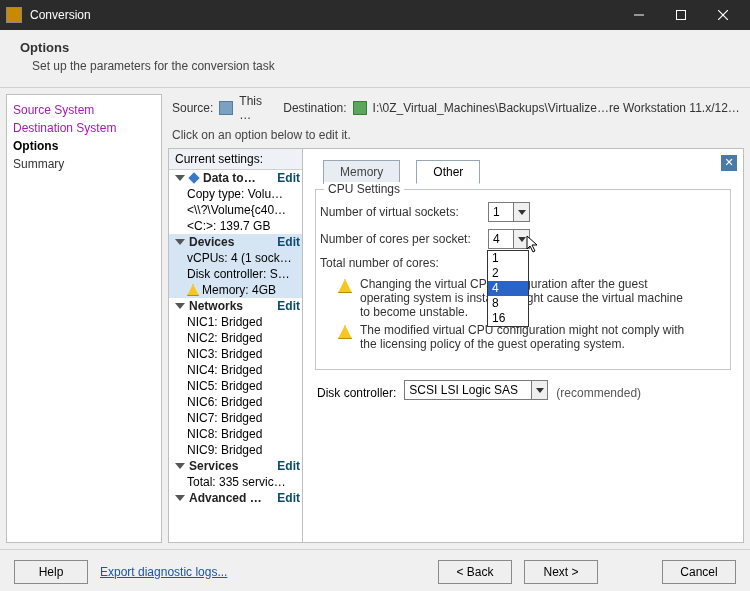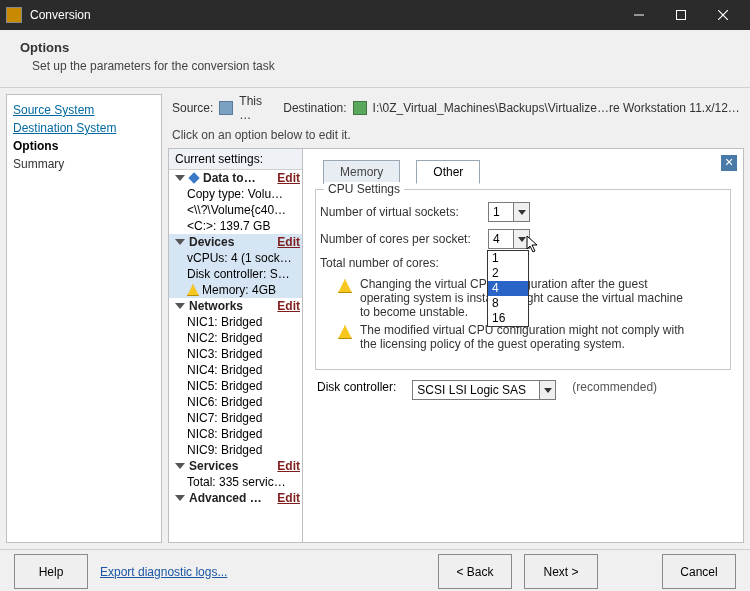--- a/index.html
+++ b/index.html
@@ -14,21 +14,21 @@
 
   
   .header { padding: 10px 20px 14px 20px; color: #333; border-bottom: 1px solid #d0d0d0; }
   .header .h-title { font-weight: bold; font-size: 13px; color: #333; margin-bottom: 4px; }
   .header .h-sub { font-size: 12px; color: #444; padding-left: 12px; }
 
   
   .main { display: flex; height: 455px; padding: 6px 6px 0 6px; gap: 6px; }
 
   .navpanel { width: 156px; border: 1px solid #bfbfbf; background: #fff; padding: 6px 6px; }
-  .navlink { color: #0369a1; text-decoration: underline; padding: 2px 0; cursor: pointer; }
+  .navlink { color: #a21caf; padding: 2px 0; cursor: pointer; }
   .navitem { color: #333; padding: 2px 0; }
   .navitem.active { font-weight: bold; color: #000; }
 
   .content { flex: 1; display: flex; flex-direction: column; }
   .srcrow { padding: 0 4px 4px 4px; display: flex; align-items: center; gap: 6px; color: #333; }
   .srcrow .lbl { font-weight: normal; }
   .miniicon { width: 14px; height: 14px; background: #7aa1c2; display: inline-block; border: 1px solid #5a7a97; }
   .miniicon.green { background: #5aa65a; border-color: #3d7a3d; }
   .hint { padding: 2px 4px 6px 4px; color: #444; }
 
@@ -37,21 +37,21 @@
   .tree { width: 134px; border-right: 1px solid #bfbfbf; overflow-y: scroll; overflow-x: hidden; font-size: 12px; }
   .tree-head { background: #eef2f6; border-bottom: 1px solid #d0d0d0; padding: 3px 6px; font-size: 12px; position: sticky; top: 0; }
   .tnode { display: flex; align-items: center; padding: 1px 2px 1px 6px; white-space: nowrap; }
   .tnode.group { font-weight: bold; color: #222; }
   .tnode.selected { background: #d6e5f3; }
   .tnode.mem { background: #d6e5f3; }
   .tnode .disc { width: 0; height: 0; border-left: 5px solid transparent; border-right: 5px solid transparent; border-top: 6px solid #555; margin-right: 4px; }
   .tnode .diamond { width: 8px; height: 8px; background: #3a78c8; transform: rotate(45deg); margin: 0 5px 0 1px; }
   .tnode .warn { width: 12px; height: 12px; background: #f7c71f; border: 1px solid #b38f00; clip-path: polygon(50% 0, 100% 100%, 0 100%); margin-right: 3px; }
   .tnode .lbl { flex: 1; overflow: hidden; text-overflow: ellipsis; }
-  .tnode .edit { color: #7f1d1d; text-decoration: underline; margin-left: 4px; cursor: pointer; }
+  .tnode .edit { color: #0c4a6e; margin-left: 4px; cursor: pointer; }
   .tnode.child { padding-left: 18px; }
 
   .editor { flex: 1; position: relative; padding: 10px 12px; }
   .tabs { display: flex; gap: 16px; margin-bottom: 6px; margin-left: 8px; }
   .tab { padding: 4px 16px; border: 1px solid #9aa6b2; background: #e7edf3; color: #444; cursor: pointer; position: relative; top: 1px; }
   .tab.active { background: #fff; border-bottom: 1px solid #fff; color: #000; }
   .close-x { position: absolute; top: 6px; right: 6px; width: 16px; height: 16px; background: #4a7aa8; color: #fff; text-align: center; line-height: 15px; font-size: 11px; cursor: pointer; }
 
   .fieldset { border: 1px solid #c6c6c6; padding: 12px 14px 14px 4px; margin-bottom: 10px; position: relative; }
   .fieldset .legend { position: absolute; top: -8px; left: 8px; background: #fff; padding: 0 4px; color: #333; font-size: 12px; }
@@ -62,28 +62,28 @@
   .select .btn { width: 16px; height: 18px; border-left: 1px solid #7a7a7a; position: absolute; right: 0; top: 0; display: flex; align-items: center; justify-content: center; background: #efefef; }
   .select .btn::after { content: ""; border-left: 4px solid transparent; border-right: 4px solid transparent; border-top: 5px solid #333; }
 
   .dropdown { position: absolute; right: 0; top: 20px; width: 42px; border: 1px solid #333; background: #fff; z-index: 5; }
   .dropdown div { padding: 0 4px; line-height: 15px; cursor: pointer; }
   .dropdown div.sel { background: #2a64c7; color: #fff; }
 
   .warnrow { display: flex; align-items: flex-start; gap: 8px; margin: 4px 0 4px 18px; color: #333; }
   .warnrow .tri { width: 14px; height: 14px; background: #f7c71f; border: 1px solid #b38f00; clip-path: polygon(50% 0, 100% 100%, 0 100%); flex-shrink: 0; margin-top: 2px; }
 
-  .diskrow { display: flex; align-items: flex-start; gap: 16px; margin-top: 0; margin-left: 2px; }
+  .diskrow { display: flex; align-items: flex-end; gap: 8px; margin-top: 0; margin-left: 2px; }
   .diskrow .select { width: 120px; }
 
   .cursor { position: absolute; width: 14px; height: 20px; pointer-events: none; z-index: 10; }
 
   
   .footer { height: 44px; border-top: 1px solid #d0d0d0; display: flex; align-items: center; padding: 0 14px; gap: 12px; background: #f0f0f0; margin-top: 6px;}
-  .btn-std { min-width: 74px; height: 35px; border: 1px solid #8a8a8a; background: #efefef; display: inline-flex; align-items: center; justify-content: center; cursor: pointer; padding: 0 10px; }
+  .btn-std { min-width: 74px; height: 24px; border: 1px solid #8a8a8a; background: #efefef; display: inline-flex; align-items: center; justify-content: center; cursor: pointer; padding: 0 10px; }
   .link { color: #1a56a3; text-decoration: underline; cursor: pointer; }
   .spacer { flex: 1; }
 </style>
 </head>
 <body>
 
 <div class="titlebar">
   <div class="app-icon"></div>
   <div class="title">Conversion</div>
   <div class="winbtn">

